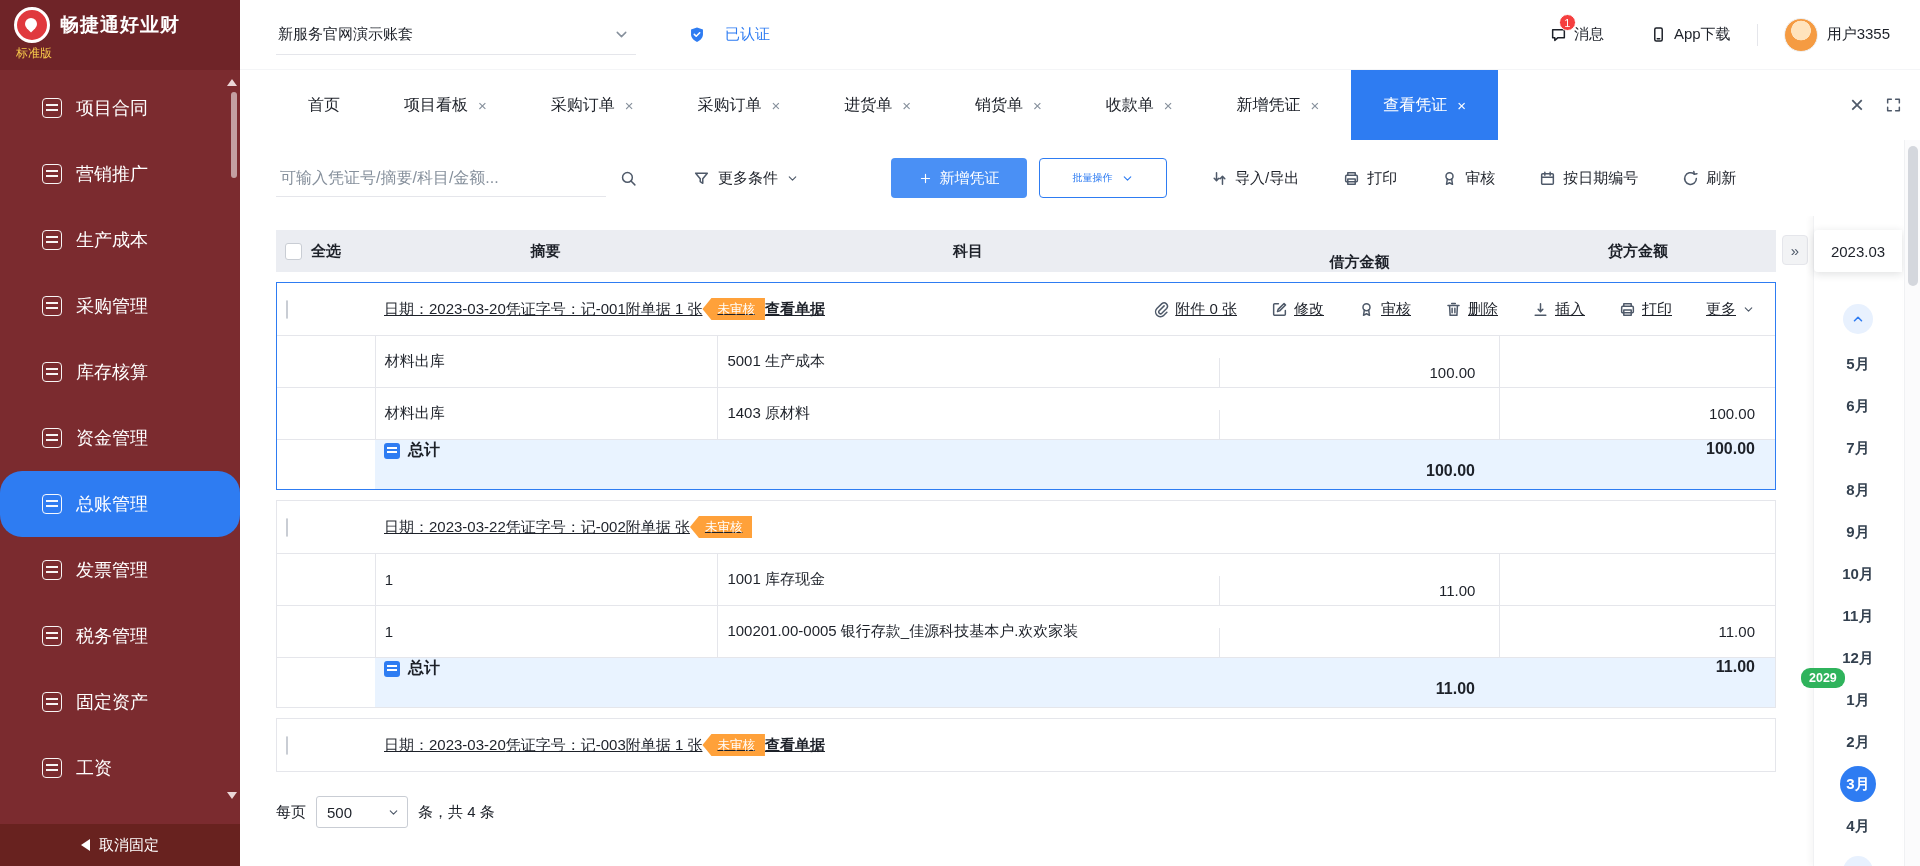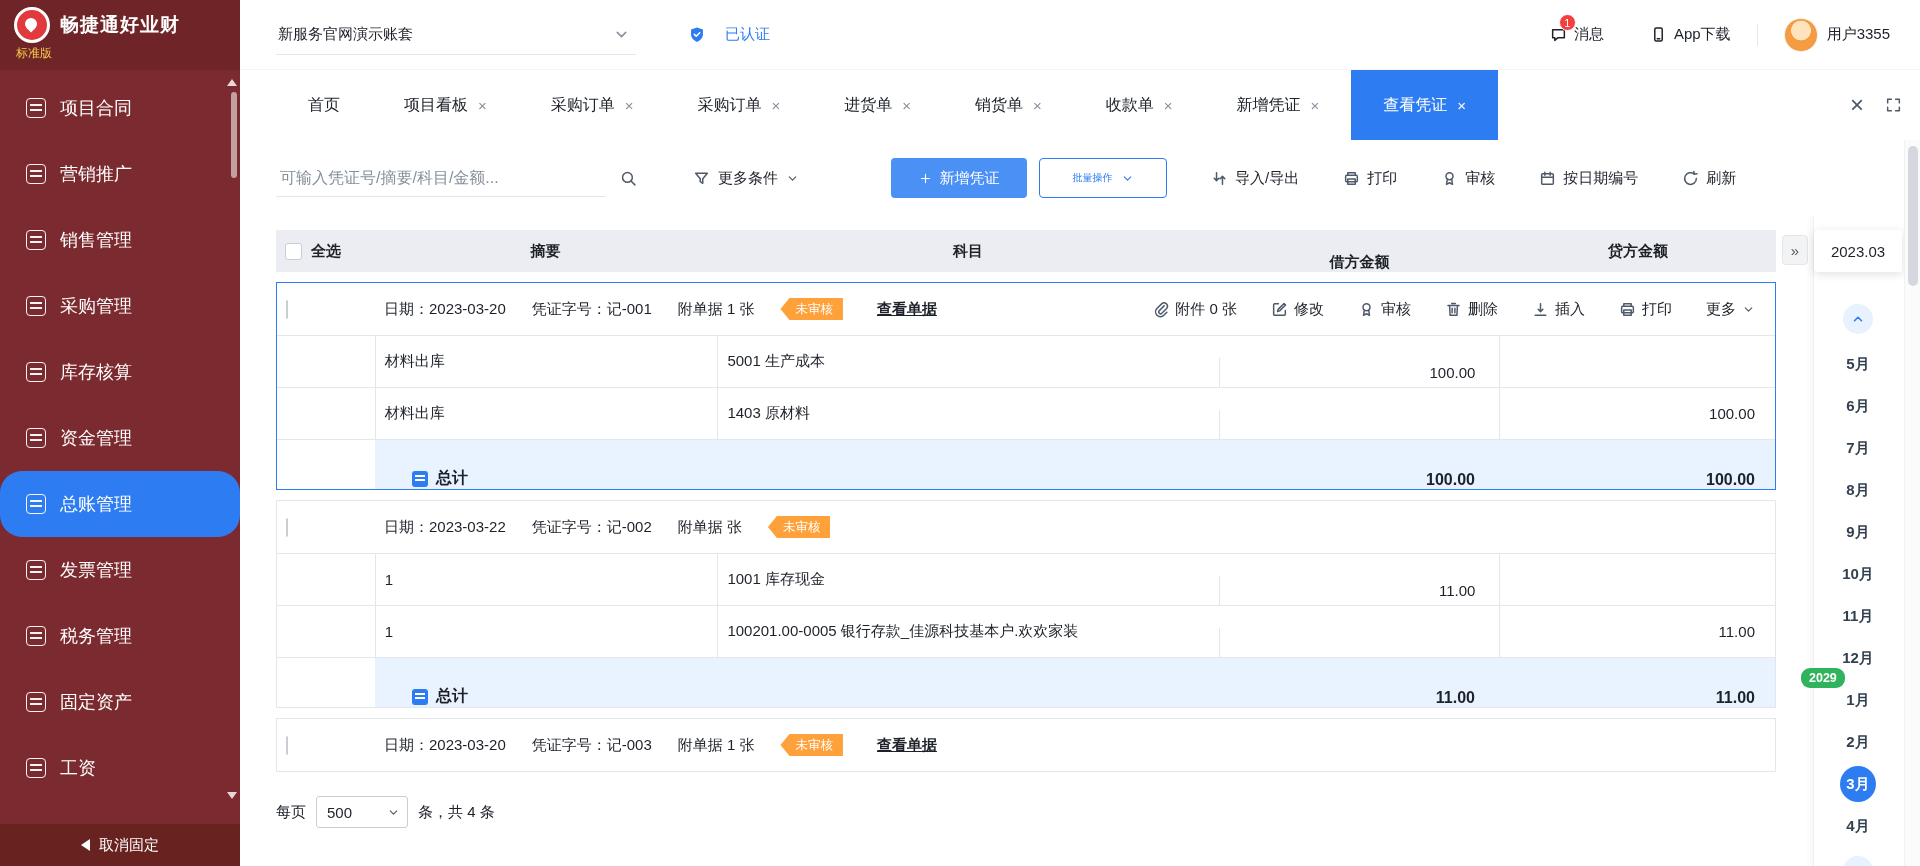--- a/index.html
+++ b/index.html
@@ -14,21 +14,21 @@
 
   
   .sidebar { position:relative; width:240px; flex:none; background:var(--sidebar-red,#7B2B2F); }
   .logo-block { height:70px; background:var(--brand-dark,#6F2428); padding:7px 8px 3px 14px; }
   .logo-row { display:flex; align-items:center; gap:10px; }
   .logo-circle { width:36px; height:36px; border-radius:50%; background:#E0393E; border:3px solid #fff; position:relative; flex:none; }
   .logo-circle::after { content:""; position:absolute; width:12px; height:12px; border-radius:50% 50% 50% 0; background:#fff; left:8px; top:8px; transform:rotate(-45deg); }
   .brand-name { color:#fff; font-size:19px; font-weight:bold; letter-spacing:1px; white-space:nowrap; }
   .edition { color:var(--gold,#F7C94B); font-size:12px; margin:2px 0 0 2px; }
   .menu { margin-top:5px; }
-  .menu-item { height:66px; display:flex; align-items:center; gap:14px; padding-left:26px; color:#fff; font-size:18px; cursor:pointer; }
+  .menu-item { height:66px; display:flex; align-items:center; gap:14px; padding-left:42px; color:#fff; font-size:18px; cursor:pointer; }
   .menu-item.active { background:var(--accent,#2E7CF2);border-radius:22px; }
   .mi-icon { width:20px; height:20px; border:1.7px solid #fff; border-radius:4px; position:relative; flex:none; opacity:.95; }
   .mi-icon::after { content:""; position:absolute; left:3px; right:3px; top:5px; height:2px; background:#fff; box-shadow:0 5px 0 #fff; }
   .sb-up,.sb-down { position:absolute; right:3px; width:0; height:0; border:5px solid transparent; }
   .sb-up { top:74px; border-bottom:7px solid #EBD6D7; }
   .sb-down { top:792px; border-top:7px solid #EBD6D7; }
   .sb-thumb { position:absolute; right:3px; top:92px; width:6px; height:86px; border-radius:3px; background:rgba(255,255,255,.55); }
   .unpin { position:absolute; left:0; right:0; bottom:0; height:42px; background:#68221F; display:flex; align-items:center; justify-content:center; gap:9px; color:#fff; font-size:15px; cursor:pointer; }
   .unpin-tri { width:0; height:0; border:6px solid transparent; border-right:9px solid #fff; margin-left:-6px; }
 
@@ -73,35 +73,35 @@
   .thead { height:42px; background:var(--thead-bg,#EBEDF2); display:flex; align-items:center; font-weight:bold; }
   .th-c0 { width:98px; display:flex; align-items:center; gap:9px; padding-left:9px; }
   .th { text-align:center; }
   .c1 { width:343px; } .c2 { width:502px; } .c3 { width:281px;margin-top:22px; } .c4 { width:276px; }
   .cbx { width:17px; height:17px; border:1.5px solid #C9CDD4; border-radius:3px; background:#fff; flex:none; cursor:pointer; }
 
   .vblock { border:1px solid #E5E6EB; margin-top:10px; background:#fff; }
   .vblock.selected { border-color:var(--accent,#2E7CF2); }
   .vhead { height:52px; display:flex; align-items:center; }
   .vh-cbx { width:98px; padding-left:9px; flex:none; }
-  .vh-main { flex:1; display:flex; align-items:center; gap:26px; padding:0 20px 0 9px; min-width:0; }
-  .vh-link { font-weight:bold; text-decoration:underline; cursor:pointer; white-space:nowrap;margin-left:8px; }
+  .vh-main { flex:1; display:flex; align-items:center; padding:0 20px 0 9px; min-width:0;text-decoration:underline; }
+  .vh-link { font-weight:bold; text-decoration:underline; cursor:pointer; white-space:nowrap; }
   .tag { background:var(--status-orange,#FFA13A); color:#fff; font-size:12.5px; height:22px; display:flex; align-items:center; padding:0 10px 0 15px; clip-path:polygon(9px 0,100% 0,100% 100%,9px 100%,0 50%); white-space:nowrap; }
   .vh-actions { margin-left:auto; display:flex; align-items:center; gap:34px; }
   .vh-act { display:flex; align-items:center; gap:6px; cursor:pointer; white-space:nowrap; }
   .vh-act .ic { color:#4E5969; }
   .vrow { display:flex; align-items:stretch; border-top:1px solid #E5E6EB; height:52px; }
   .vc { display:flex; align-items:center; }
   .vc0 { width:98px; }
   .vcell { border-left:1px solid #E5E6EB; padding-left:9px; }
   .vnum { border-left:1px solid #E5E6EB; justify-content:flex-end; }
   .pr24 { padding-right:24px; } .pr20 { padding-right:20px; }
   .vtotal { display:flex; border-top:1px solid #E5E6EB; height:50px; }
   .vt0 { width:98px; background:#fff; }
-  .vt-rest { flex:1; background:var(--total-bg,#E9F3FF); display:flex; align-items:flex-end;padding-left:28px; }
+  .vt-rest { flex:1; background:var(--total-bg,#E9F3FF); display:flex; align-items:flex-start; }
   .vt-label { width:343px; display:flex; align-items:center; gap:8px; padding-left:9px; font-weight:bold; font-size:16px; }
   .vt-icon { width:16px; height:16px; border-radius:3px; background:var(--accent,#2E7CF2); position:relative; flex:none; }
   .vt-icon::after { content:""; position:absolute; left:3px; right:3px; top:4px; height:2px; background:#fff; box-shadow:0 4px 0 #fff; }
   .vt-sk { flex:1; }
   .vt-num { display:flex; align-items:center; justify-content:flex-end; font-weight:bold; font-size:16px; }
   .vt-num.c3 { width:281px; padding-right:24px; }
   .vt-num.c4 { width:276px; padding-right:20px; }
 
   .pagination { margin-top:24px; display:flex; align-items:center; gap:10px; }
   .pg-select { width:92px; height:32px; border:1px solid #C9CDD4; border-radius:3px; display:flex; align-items:center; justify-content:space-between; padding:0 7px 0 10px; cursor:pointer;gap:24px; }
@@ -204,21 +204,21 @@
       <div class="menu-item">
           <span class="mi-icon"></span>
           <span>项目合同</span>
         </div>
       <div class="menu-item">
           <span class="mi-icon"></span>
           <span>营销推广</span>
         </div>
       <div class="menu-item">
           <span class="mi-icon"></span>
-          <span>销售管理</span>
+          <span>生产成本</span>
         </div>
       <div class="menu-item">
           <span class="mi-icon"></span>
           <span>采购管理</span>
         </div>
       <div class="menu-item">
           <span class="mi-icon"></span>
           <span>库存核算</span>
         </div>
       <div class="menu-item">

